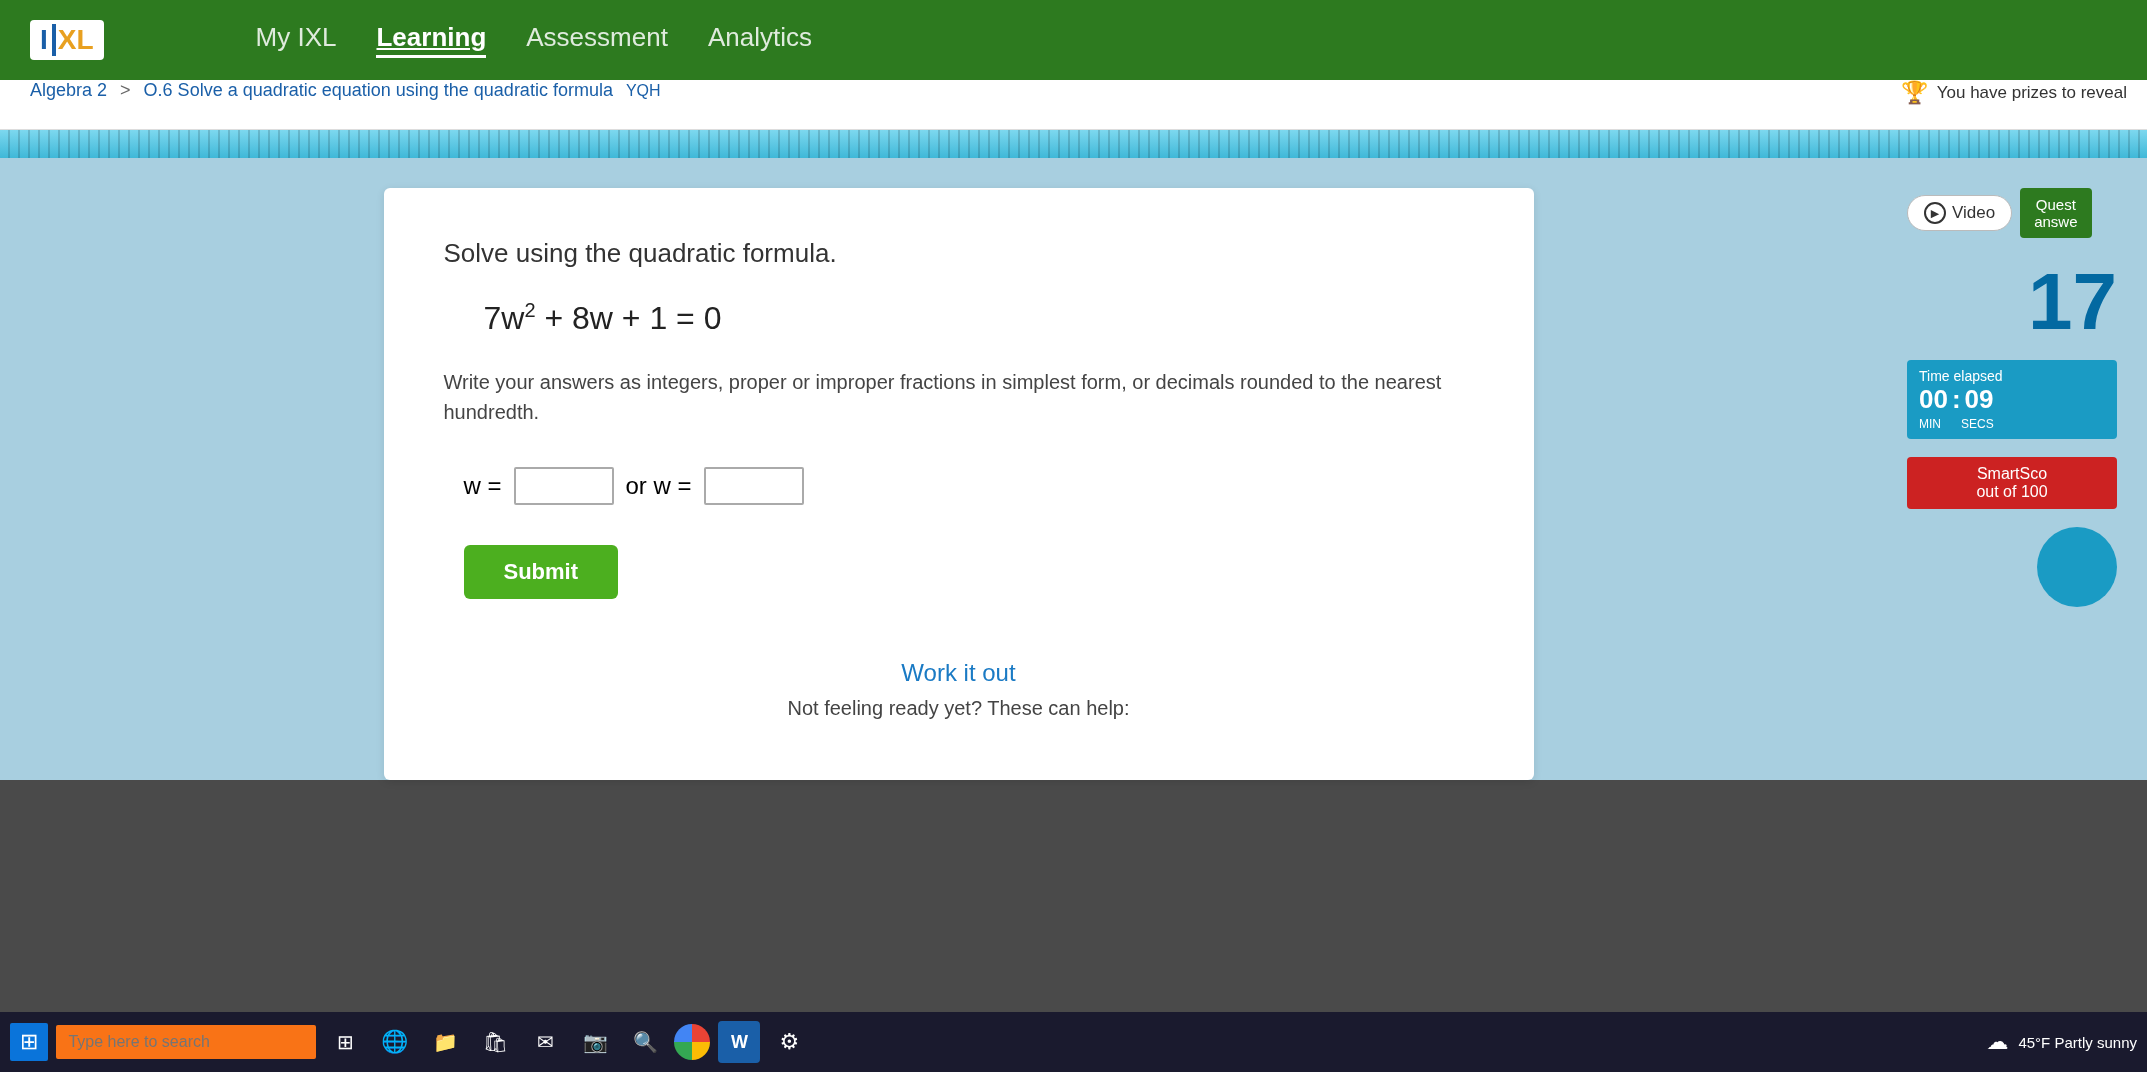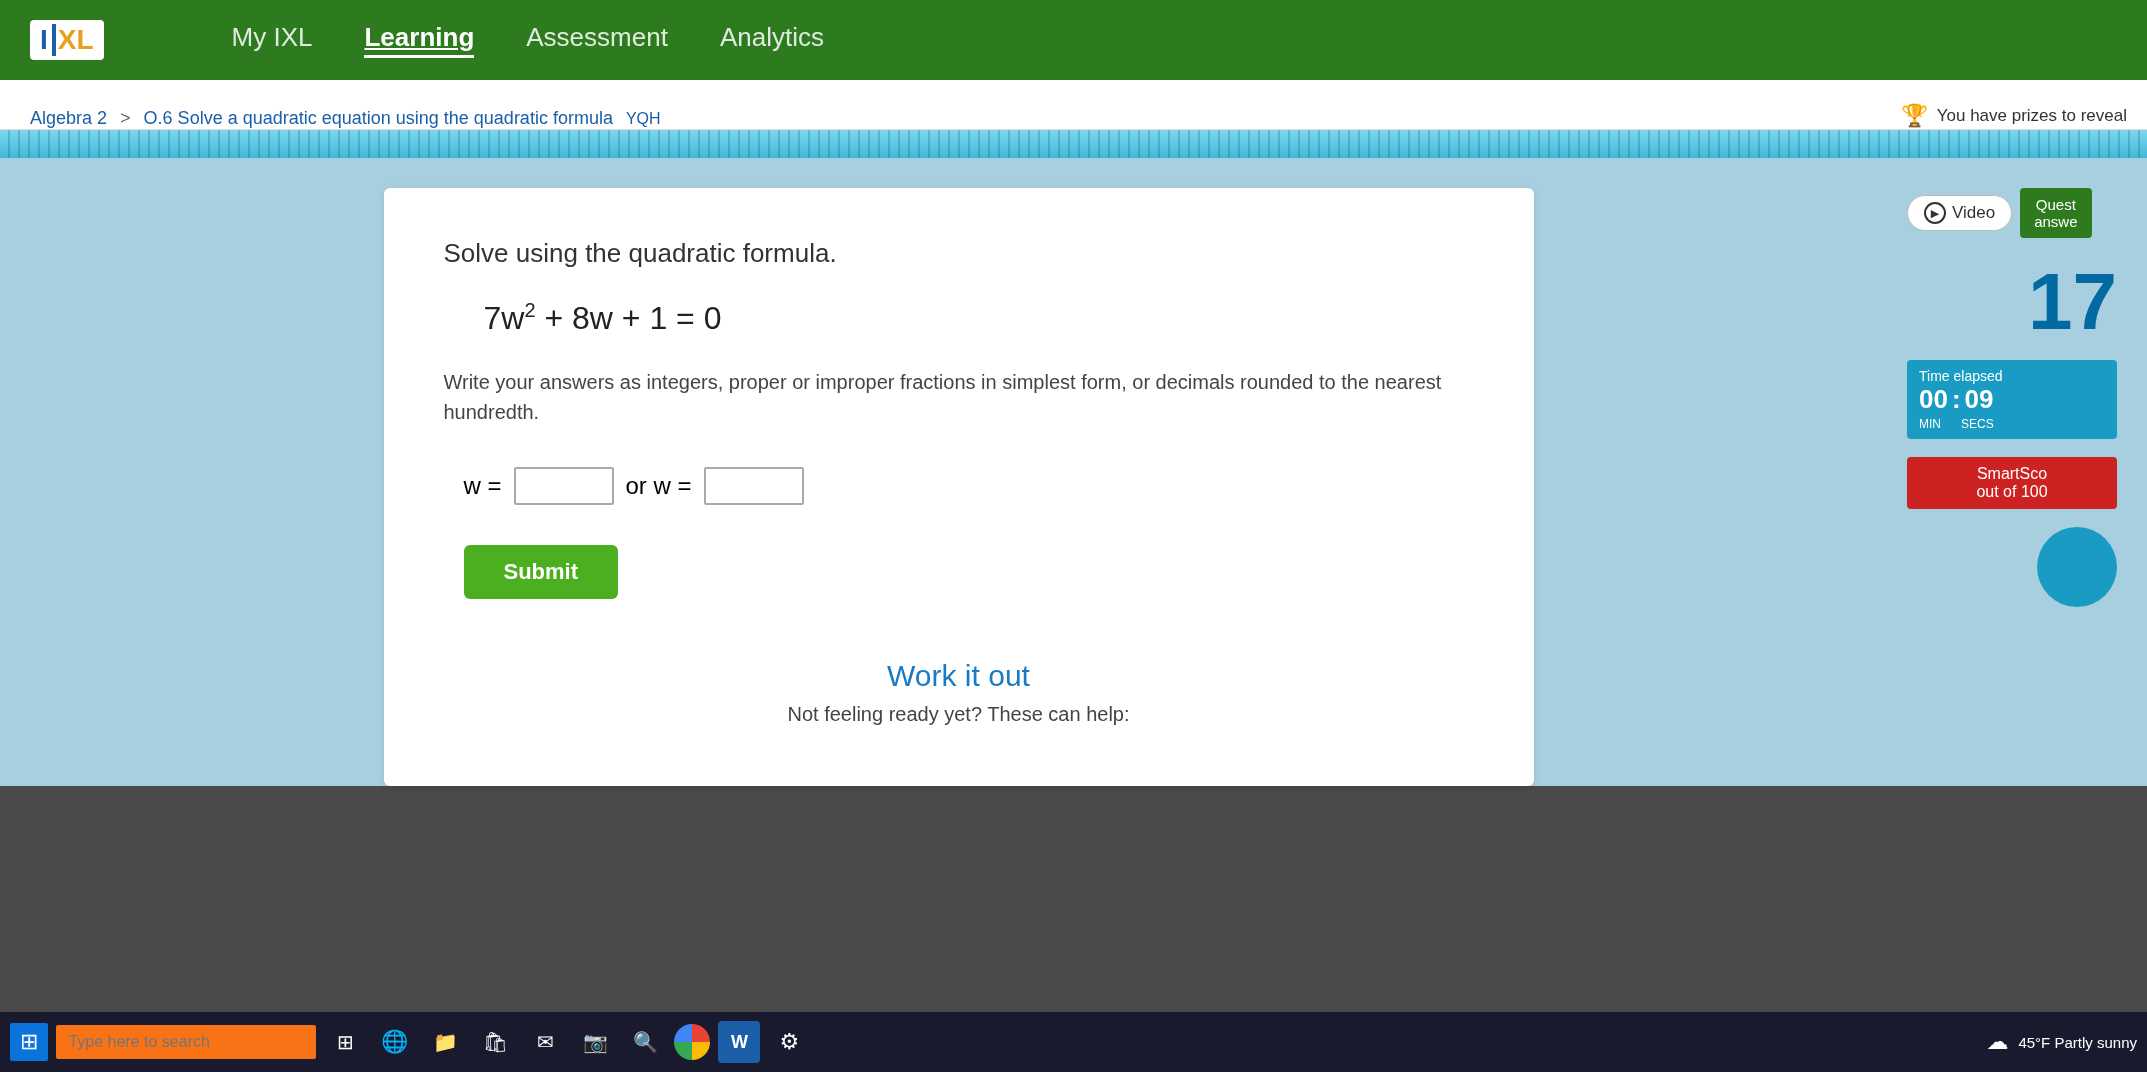--- a/index.html
+++ b/index.html
@@ -29,43 +29,43 @@
       border-right: 4px solid #1a5fa8;
       padding-right: 4px;
     }
     .logo-xl {
       color: #e8a020;
       font-weight: 900;
       font-size: 28px;
     }
     .nav-links {
       display: flex;
-      gap: 52px;
-      margin-left: 88px;
+      gap: 40px;
+      margin-left: 112px;
     }
     .nav-link {
       color: rgba(255,255,255,0.85);
       font-size: 26px;
       cursor: pointer;
       text-decoration: none;
     }
     .nav-link.active {
       color: white;
       font-weight: bold;
       border-bottom: 3px solid white;
       padding-bottom: 2px;
       text-decoration: underline;
     }
 
     
     .breadcrumb-bar {
       background: white;
       height: 50px;
       display: flex;
-      align-items: flex-end;
+      align-items: flex-start;
       padding: 0 30px;
       border-bottom: 1px solid #ddd;
       position: relative;
     }
     .breadcrumb-text {
       font-size: 18px;
       color: #333;
     }
     .breadcrumb-link {
       color: #1a5fa8;
@@ -161,21 +161,21 @@
       margin-left: 20px;
     }
 
     
     .work-it-out {
       text-align: center;
       margin-top: 60px;
     }
     .work-it-out-link {
       color: #1a7ac4;
-      font-size: 30px;
+      font-size: 24px;
       cursor: pointer;
       text-decoration: none;
       display: block;
       margin-bottom: 10px;
       text-align: center;
     }
     .not-ready {
       color: #444;
       font-size: 20px;
     }

